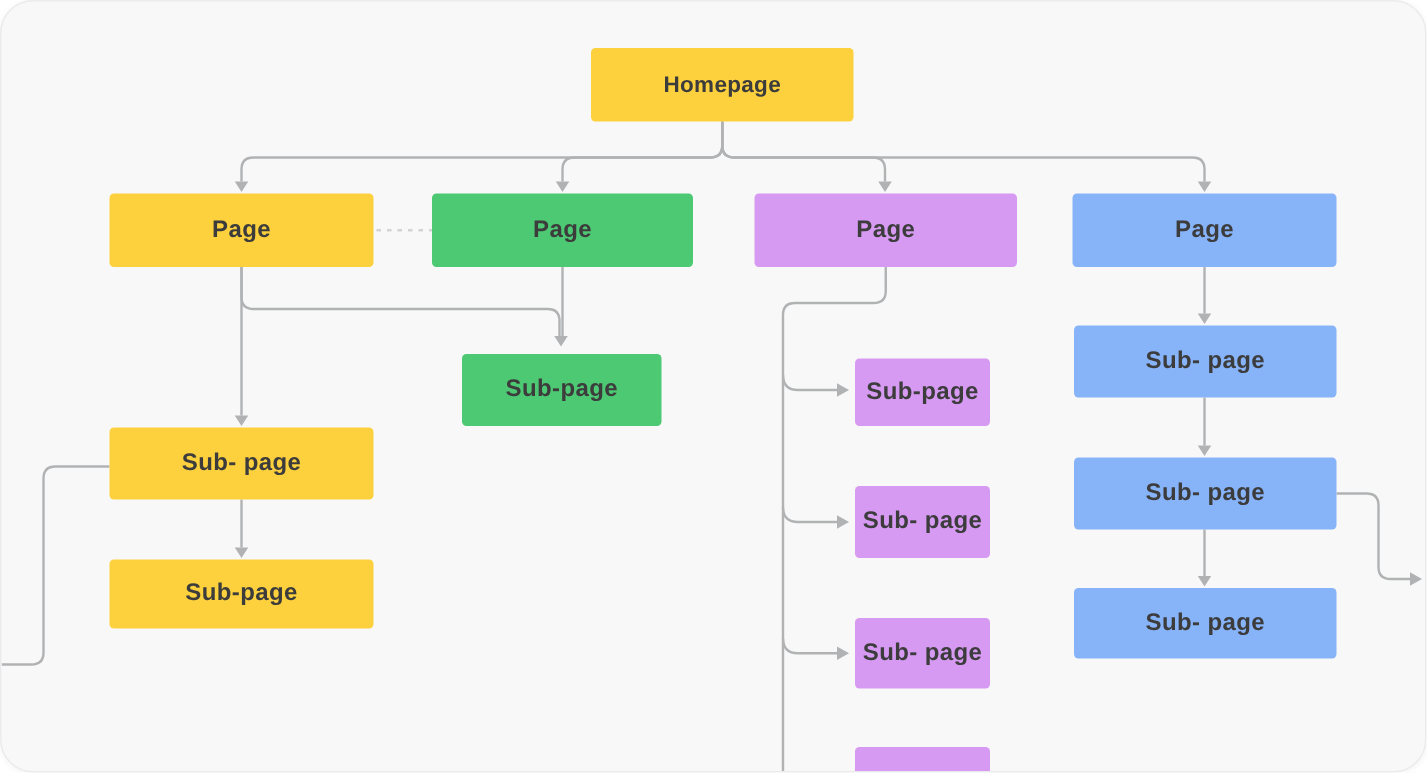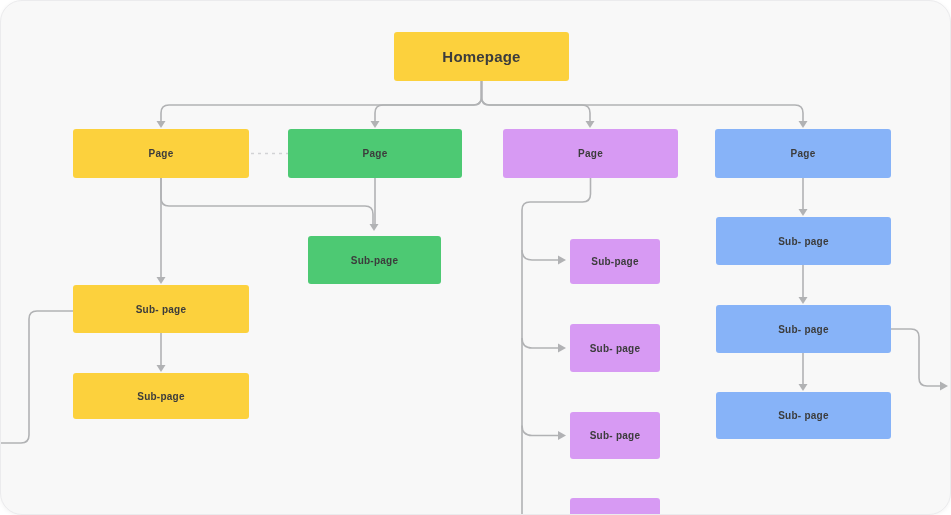--- a/index.html
+++ b/index.html
@@ -32,21 +32,21 @@
   .node {
     position: absolute;
     display: flex;
     align-items: center;
     justify-content: center;
     border-radius: 3px;
     cursor: pointer;
   }
   .node .label {
     font-weight: 700;
-    font-size: 10px;
+    font-size: 16px;
     letter-spacing: 0.25px;
     color: #3c3c3c;
     text-align: center;
     white-space: pre;
   }
   .node.root .label {
     font-size: 15px;
     letter-spacing: 0.2px;
     color: #333333;
   }

